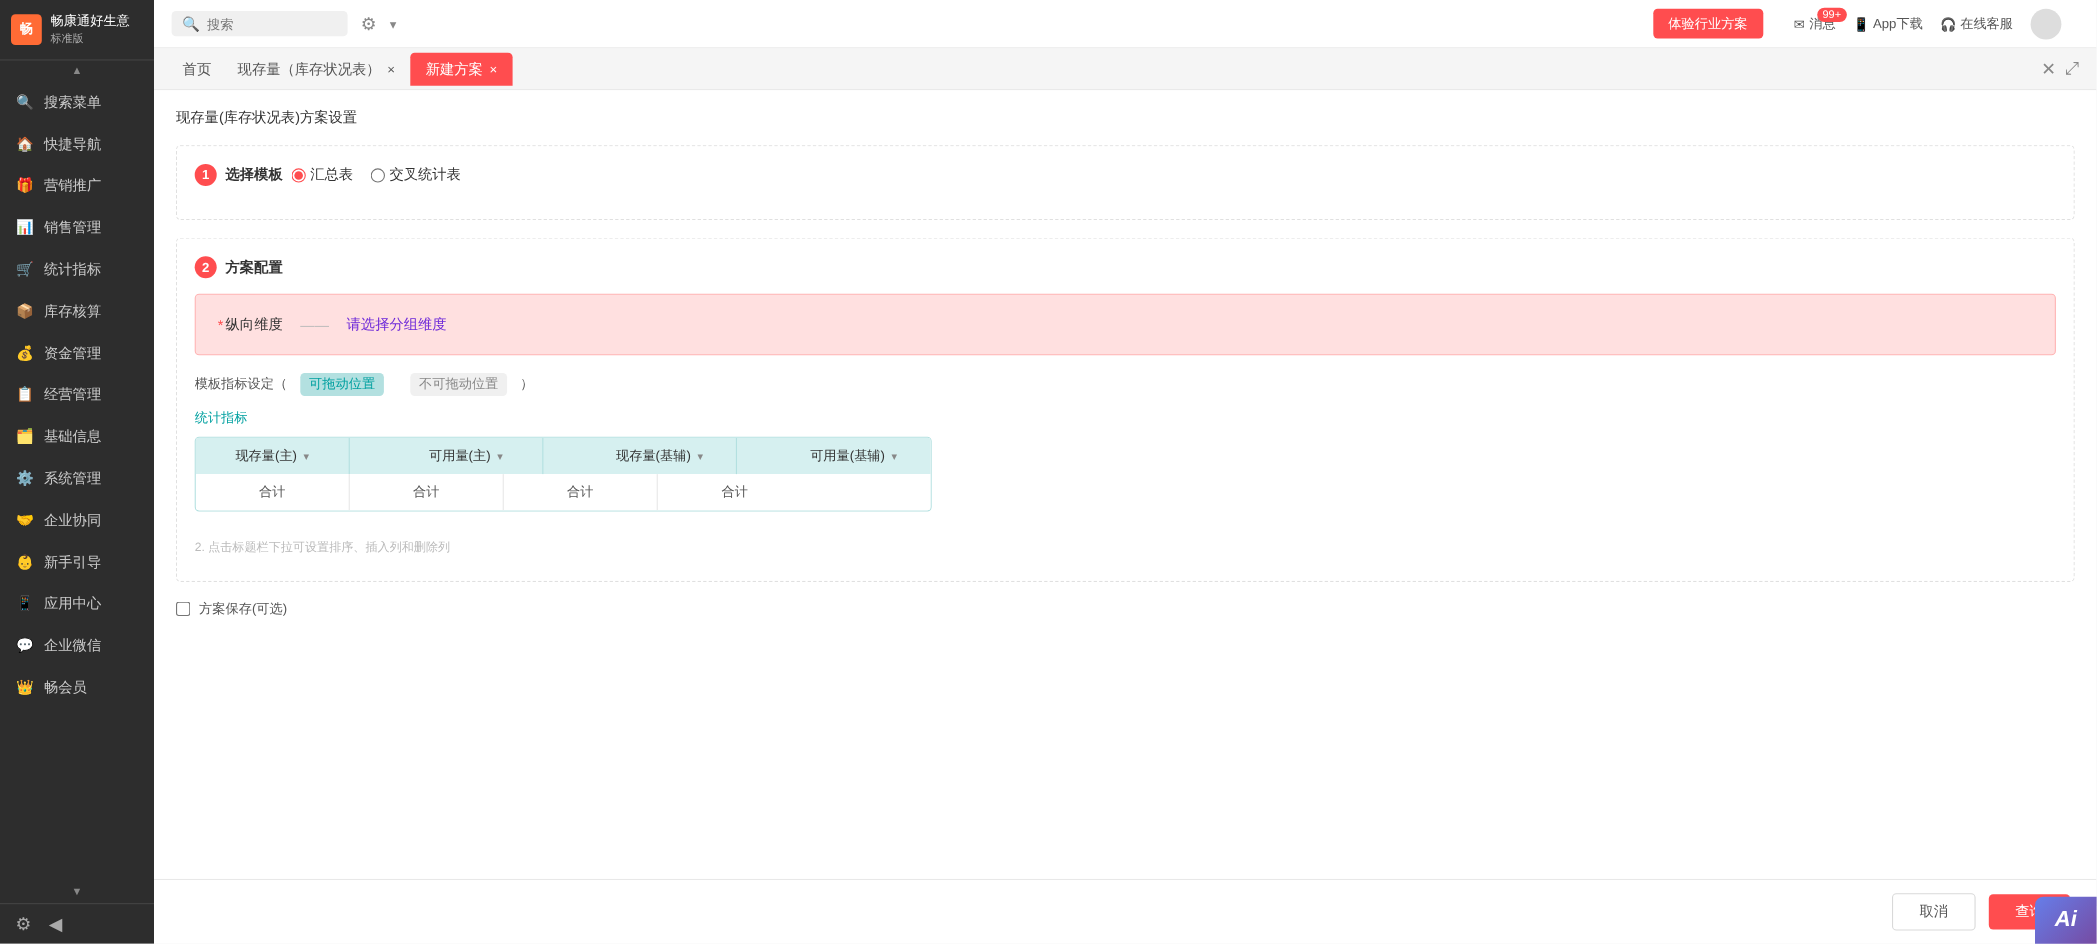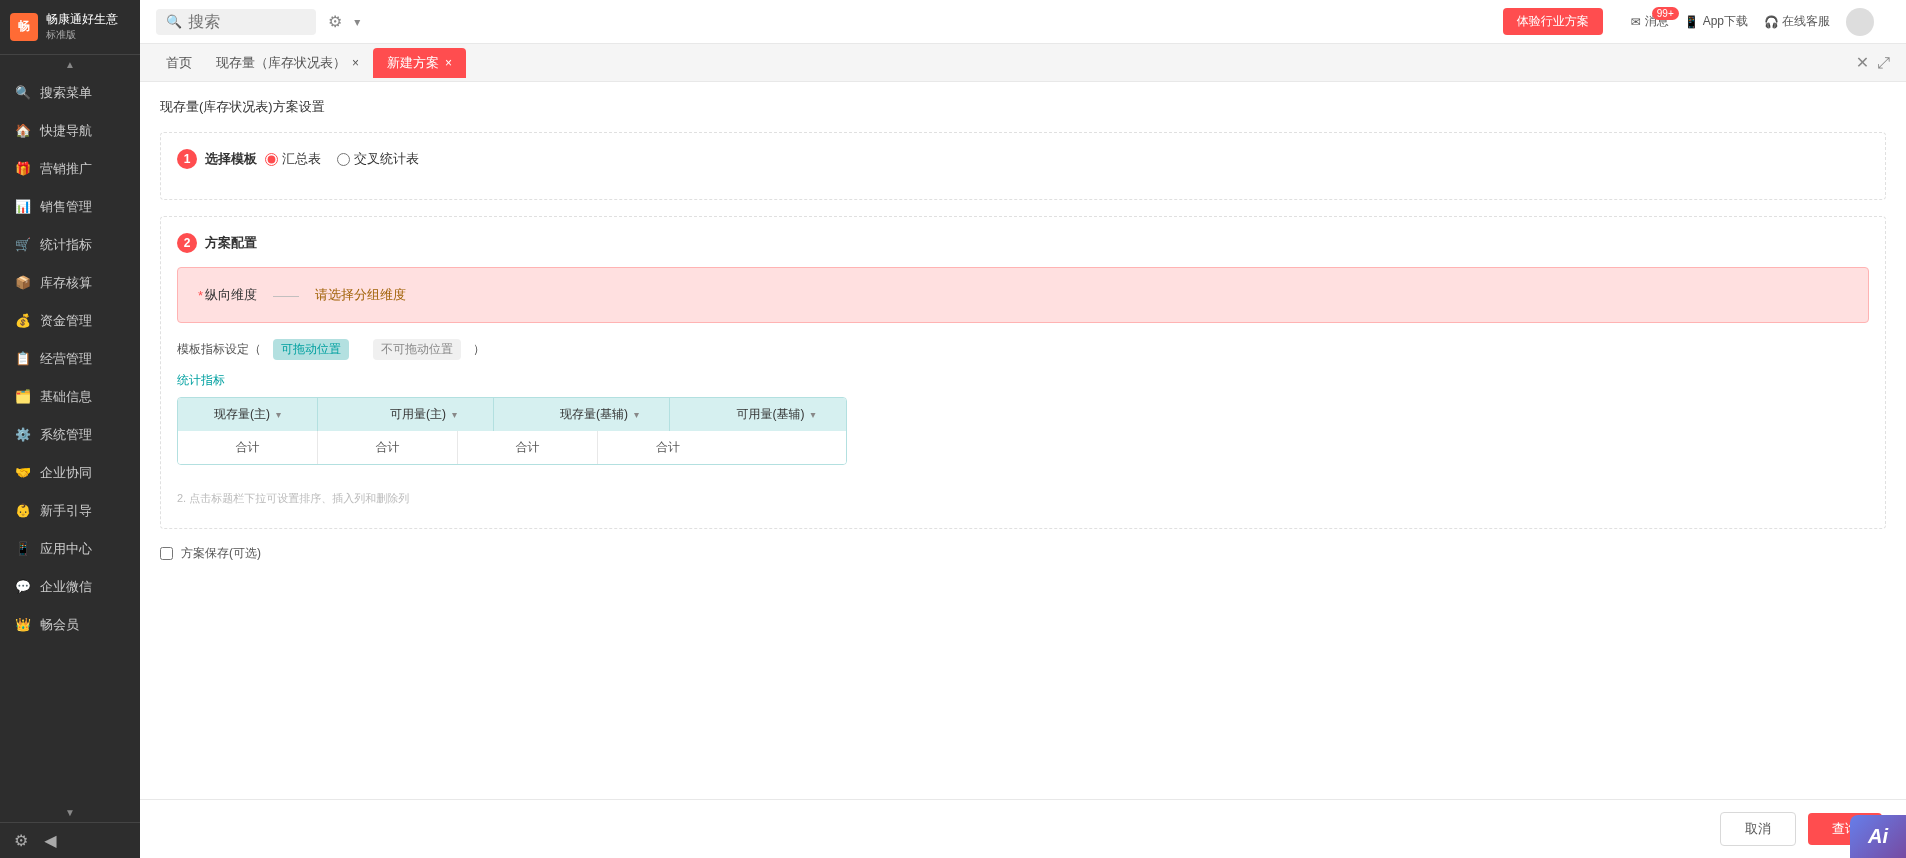--- a/index.html
+++ b/index.html
@@ -68,21 +68,21 @@
     }
     .topbar-search {
       background: #f0f0f0;
       border-radius: 4px;
       display: flex; align-items: center;
       padding: 4px 10px;
       gap: 6px;
       width: 160px;
     }
     .topbar-search input {
-      border: none; background: transparent; outline: none; font-size: 16px; width: 100%;
+      border: none; background: transparent; outline: none; font-size: 12px; width: 100%;
     }
     .topbar-industry-btn {
       background: #ff4d4f;
       color: white;
       border: none;
       border-radius: 4px;
       padding: 5px 14px;
       font-size: 12px;
       cursor: pointer;
       margin-left: auto;
@@ -164,21 +164,21 @@
       background: #ffe0e0;
       border: 1px solid #ffb3b3;
       border-radius: 4px;
       padding: 18px 20px;
       margin-bottom: 16px;
       display: flex; align-items: center;
     }
     .dimension-required { color: #ff4d4f; margin-right: 2px; }
     .dimension-label { font-size: 13px; color: #333; }
     .dimension-separator { margin: 0 16px; color: #bbb; }
-    .dimension-placeholder { font-size: 13px; color: #a16207; }
+    .dimension-placeholder { font-size: 13px; color: #6d28d9; }
 
     .indicator-settings { display: flex; align-items: center; gap: 12px; margin-bottom: 12px; }
     .indicator-label { font-size: 12px; color: #555; }
     .draggable-badge {
       background: #b3e0e0;
       color: #00a0a0;
       border-radius: 4px;
       padding: 2px 8px;
       font-size: 12px;
     }

